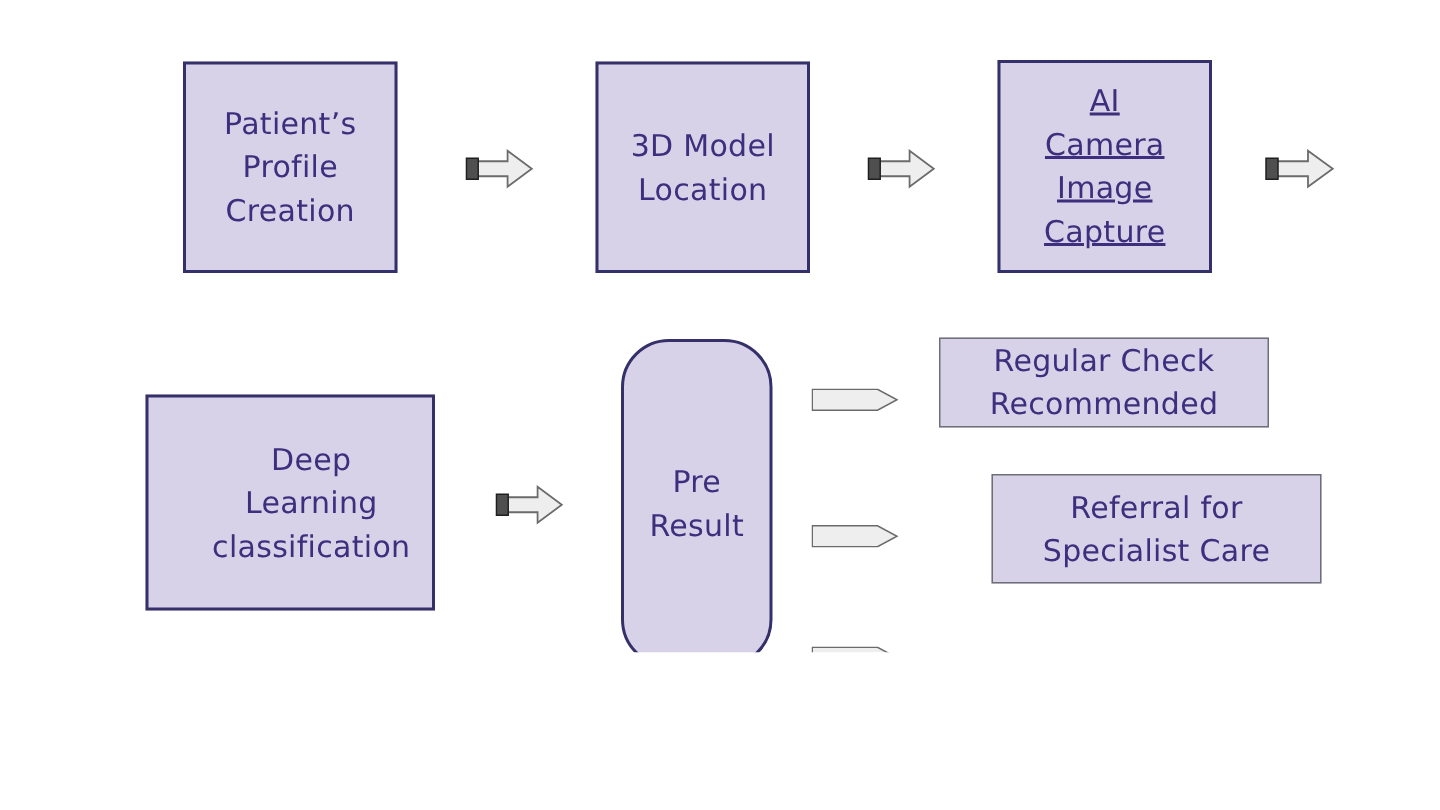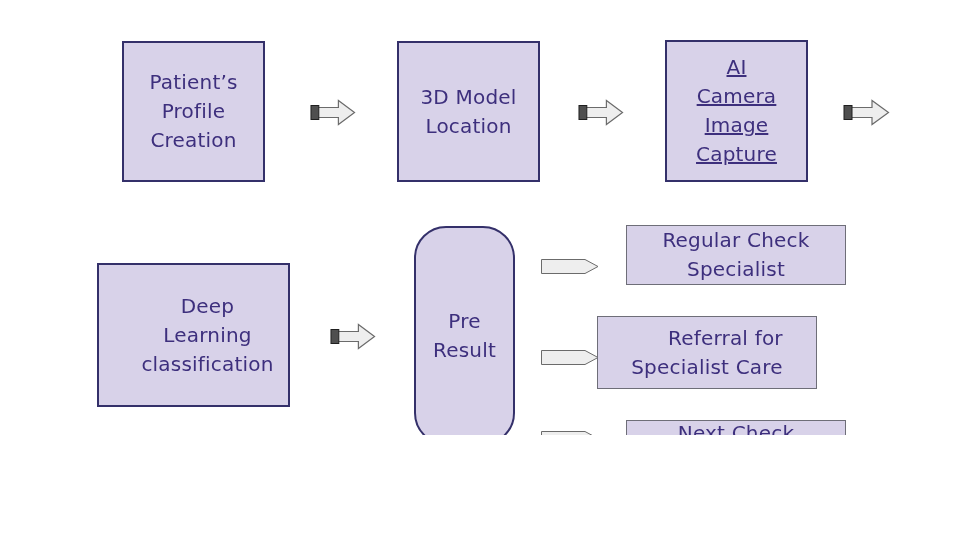--- a/index.html
+++ b/index.html
@@ -31,21 +31,21 @@
   }
   .node.big    { border: 2px solid var(--box-border); }
   .node.result { border: 1px solid var(--result-border); }
 
   #n-patient  { left: 122px; top: 41px;  width: 143px; height: 141px; }
   #n-model    { left: 397px; top: 41px;  width: 143px; height: 141px; }
   #n-camera   { left: 665px; top: 40px;  width: 143px; height: 142px; text-decoration: underline; }
   #n-deep     { left: 97px;  top: 263px; width: 193px; height: 144px; padding-left: 28px; }
   #n-pre      { left: 414px; top: 226px; width: 101px; height: 219px; border-radius: 32px; }
   #n-regular  { left: 626px; top: 225px; width: 220px; height: 60px;  }
-  #n-referral { left: 597px; top: 316px; width: 220px; height: 73px; text-align: right;  }
+  #n-referral { left: 661px; top: 316px; width: 220px; height: 73px;  }
   #n-next     { left: 626px; top: 420px; width: 220px; height: 27px; line-height: 23px; }
 
   .block-arrow {
     position: absolute;
     width: 46px;
     height: 27px;
     display: block;
   }
   #a1 { left: 310px; top: 99px; }
   #a2 { left: 578px; top: 99px; }
@@ -125,20 +125,19 @@
     <polygon points="0.5,0.5 44,0.5 57,7.5 44,14.5 0.5,14.5"></polygon>
   </svg>
   <svg class="pent-arrow" id="p2" viewBox="0 0 58 15" preserveAspectRatio="none">
     <polygon points="0.5,0.5 44,0.5 57,7.5 44,14.5 0.5,14.5"></polygon>
   </svg>
   <svg class="pent-arrow" id="p3" viewBox="0 0 58 15" preserveAspectRatio="none">
     <polygon points="0.5,0.5 44,0.5 57,7.5 44,14.5 0.5,14.5"></polygon>
   </svg>
 
   <div class="node result" id="n-regular">Regular Check
-Specialist</div>
+Recommended</div>
 
   <div class="node result" id="n-referral">Referral for
 Specialist Care</div>
 
-  <div class="node result" id="n-next">Next Check</div>
 
 </div>
 
 </body></html>

